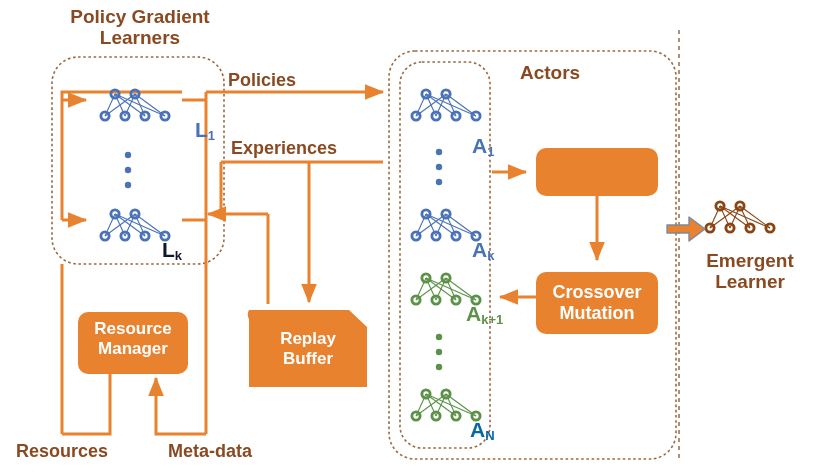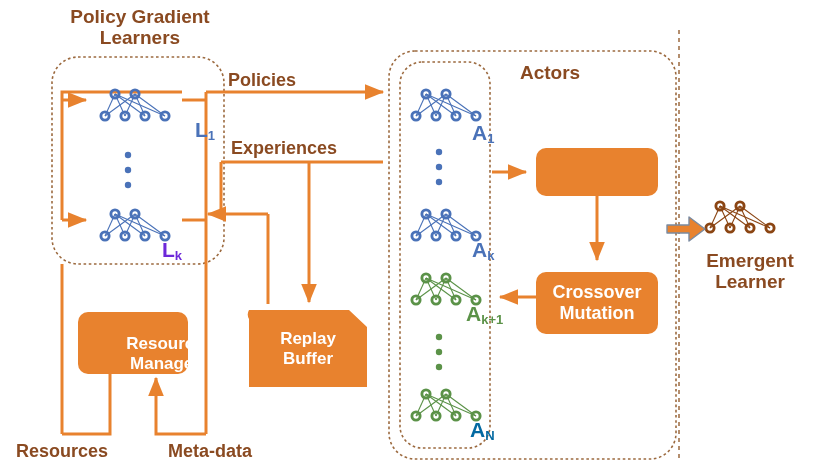--- a/index.html
+++ b/index.html
@@ -247,33 +247,33 @@
   <div class="lbl" style="left:690px;top:250px;width:120px;text-align:center;font-size:19px;">Emergent
 Learner</div>
 
   <div class="lbl" style="left:228px;top:70px;font-size:18px;">Policies</div>
   <div class="lbl" style="left:16px;top:441px;font-size:18px;">Resources</div>
   <div class="lbl" style="left:231px;top:138px;font-size:18px;">Experiences</div>
   <div class="lbl" style="left:168px;top:441px;font-size:18px;">Meta-data</div>
 
   <div class="boxtxt" style="left:536px;top:272px;width:122px;height:62px;font-size:18px;">Crossover
 Mutation</div>
-  <div class="boxtxt" style="left:78px;top:324px;width:110px;height:60px;font-size:17px;margin-left:32px;">Resource
+  <div class="boxtxt" style="left:78px;top:309px;width:110px;height:60px;font-size:17px;">Resource
 Manager</div>
   <div class="boxtxt" style="left:249px;top:310px;width:118px;height:77px;font-size:17px;">Replay
 Buffer</div>
 
   <div class="nnlabel" style="left:162px;top:118px;font-size:21px;color:#4A72B8;margin-left:33px;">
     <span>L</span><span class="sub">1</span>
   </div>
-  <div class="nnlabel" style="left:162px;top:238px;font-size:21px;color:#6d28d9;">
+  <div class="nnlabel" style="left:162px;top:238px;font-size:21px;color:#0f172a;">
     <span>L</span><span class="sub">k</span>
   </div>
 
-  <div class="nnlabel" style="left:472px;top:121px;font-size:21px;color:#4A72B8;">
+  <div class="nnlabel" style="left:472px;top:134px;font-size:21px;color:#4A72B8;">
     <span>A</span><span class="sub">1</span>
   </div>
   <div class="nnlabel" style="left:472px;top:238px;font-size:21px;color:#4A72B8;">
     <span>A</span><span class="sub">k</span>
   </div>
   <div class="nnlabel" style="left:466px;top:302px;font-size:21px;color:#5B9248;text-align:center;">
     <span>A</span><span class="sub">k+1</span>
   </div>
   <div class="nnlabel" style="left:470px;top:418px;font-size:21px;color:#0369a1;">
     <span>A</span><span class="sub">N</span>

